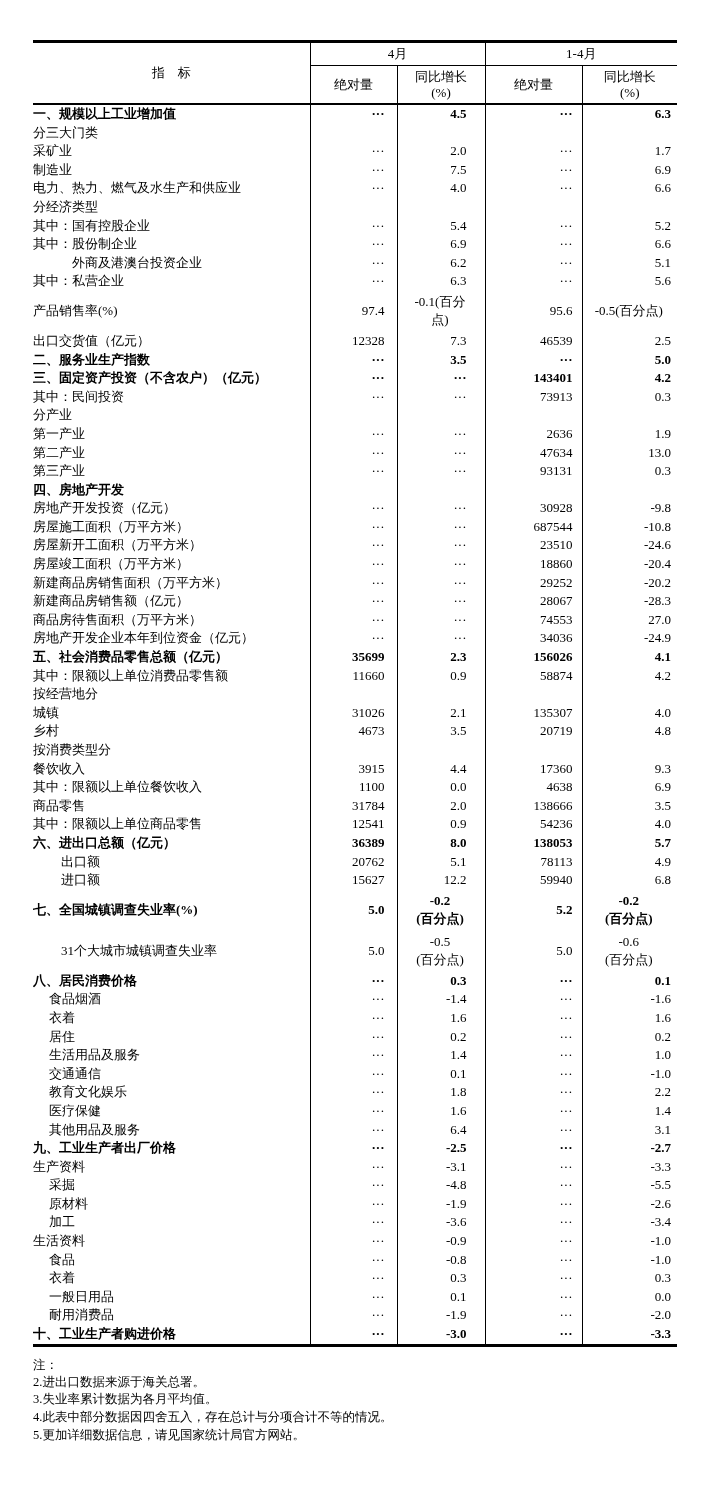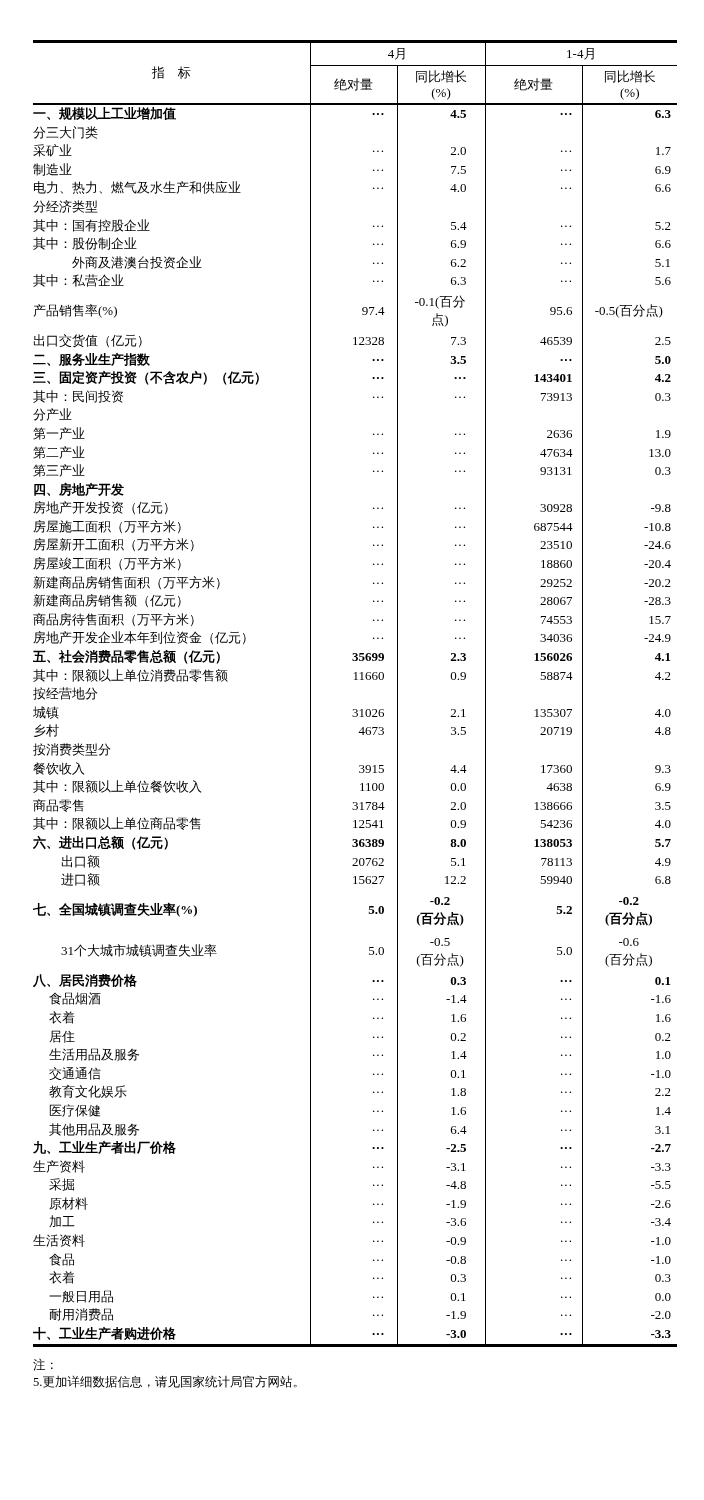--- a/index.html
+++ b/index.html
@@ -259,21 +259,21 @@
           <td class="val c0">···</td>
           <td class="val c1">···</td>
           <td class="val c2">28067</td>
           <td class="val c3">-28.3</td>
         </tr>
         <tr class="">
           <td class="lbl ind0">商品房待售面积（万平方米）</td>
           <td class="val c0">···</td>
           <td class="val c1">···</td>
           <td class="val c2">74553</td>
-          <td class="val c3">15.7</td>
+          <td class="val c3">27.0</td>
         </tr>
         <tr class="">
           <td class="lbl ind0">房地产开发企业本年到位资金（亿元）</td>
           <td class="val c0">···</td>
           <td class="val c1">···</td>
           <td class="val c2">34036</td>
           <td class="val c3">-24.9</td>
         </tr>
         <tr class="bold ">
           <td class="lbl ind0">五、社会消费品零售总额（亿元）</td>
@@ -523,17 +523,20 @@
           <td class="val c1">-3.0</td>
           <td class="val c2">···</td>
           <td class="val c3">-3.3</td>
         </tr>
       </tbody>
   </table>
 
   <div class="notes">
     <div class="note-label">注：</div>
     <ul>
+      <li>2.进出口数据来源于海关总署。</li>
+      <li>3.失业率累计数据为各月平均值。</li>
+      <li>4.此表中部分数据因四舍五入，存在总计与分项合计不等的情况。</li>
       <li>5.更加详细数据信息，请见国家统计局官方网站。</li>
     </ul>
   </div>
 
 </div>
 
 </body></html>

